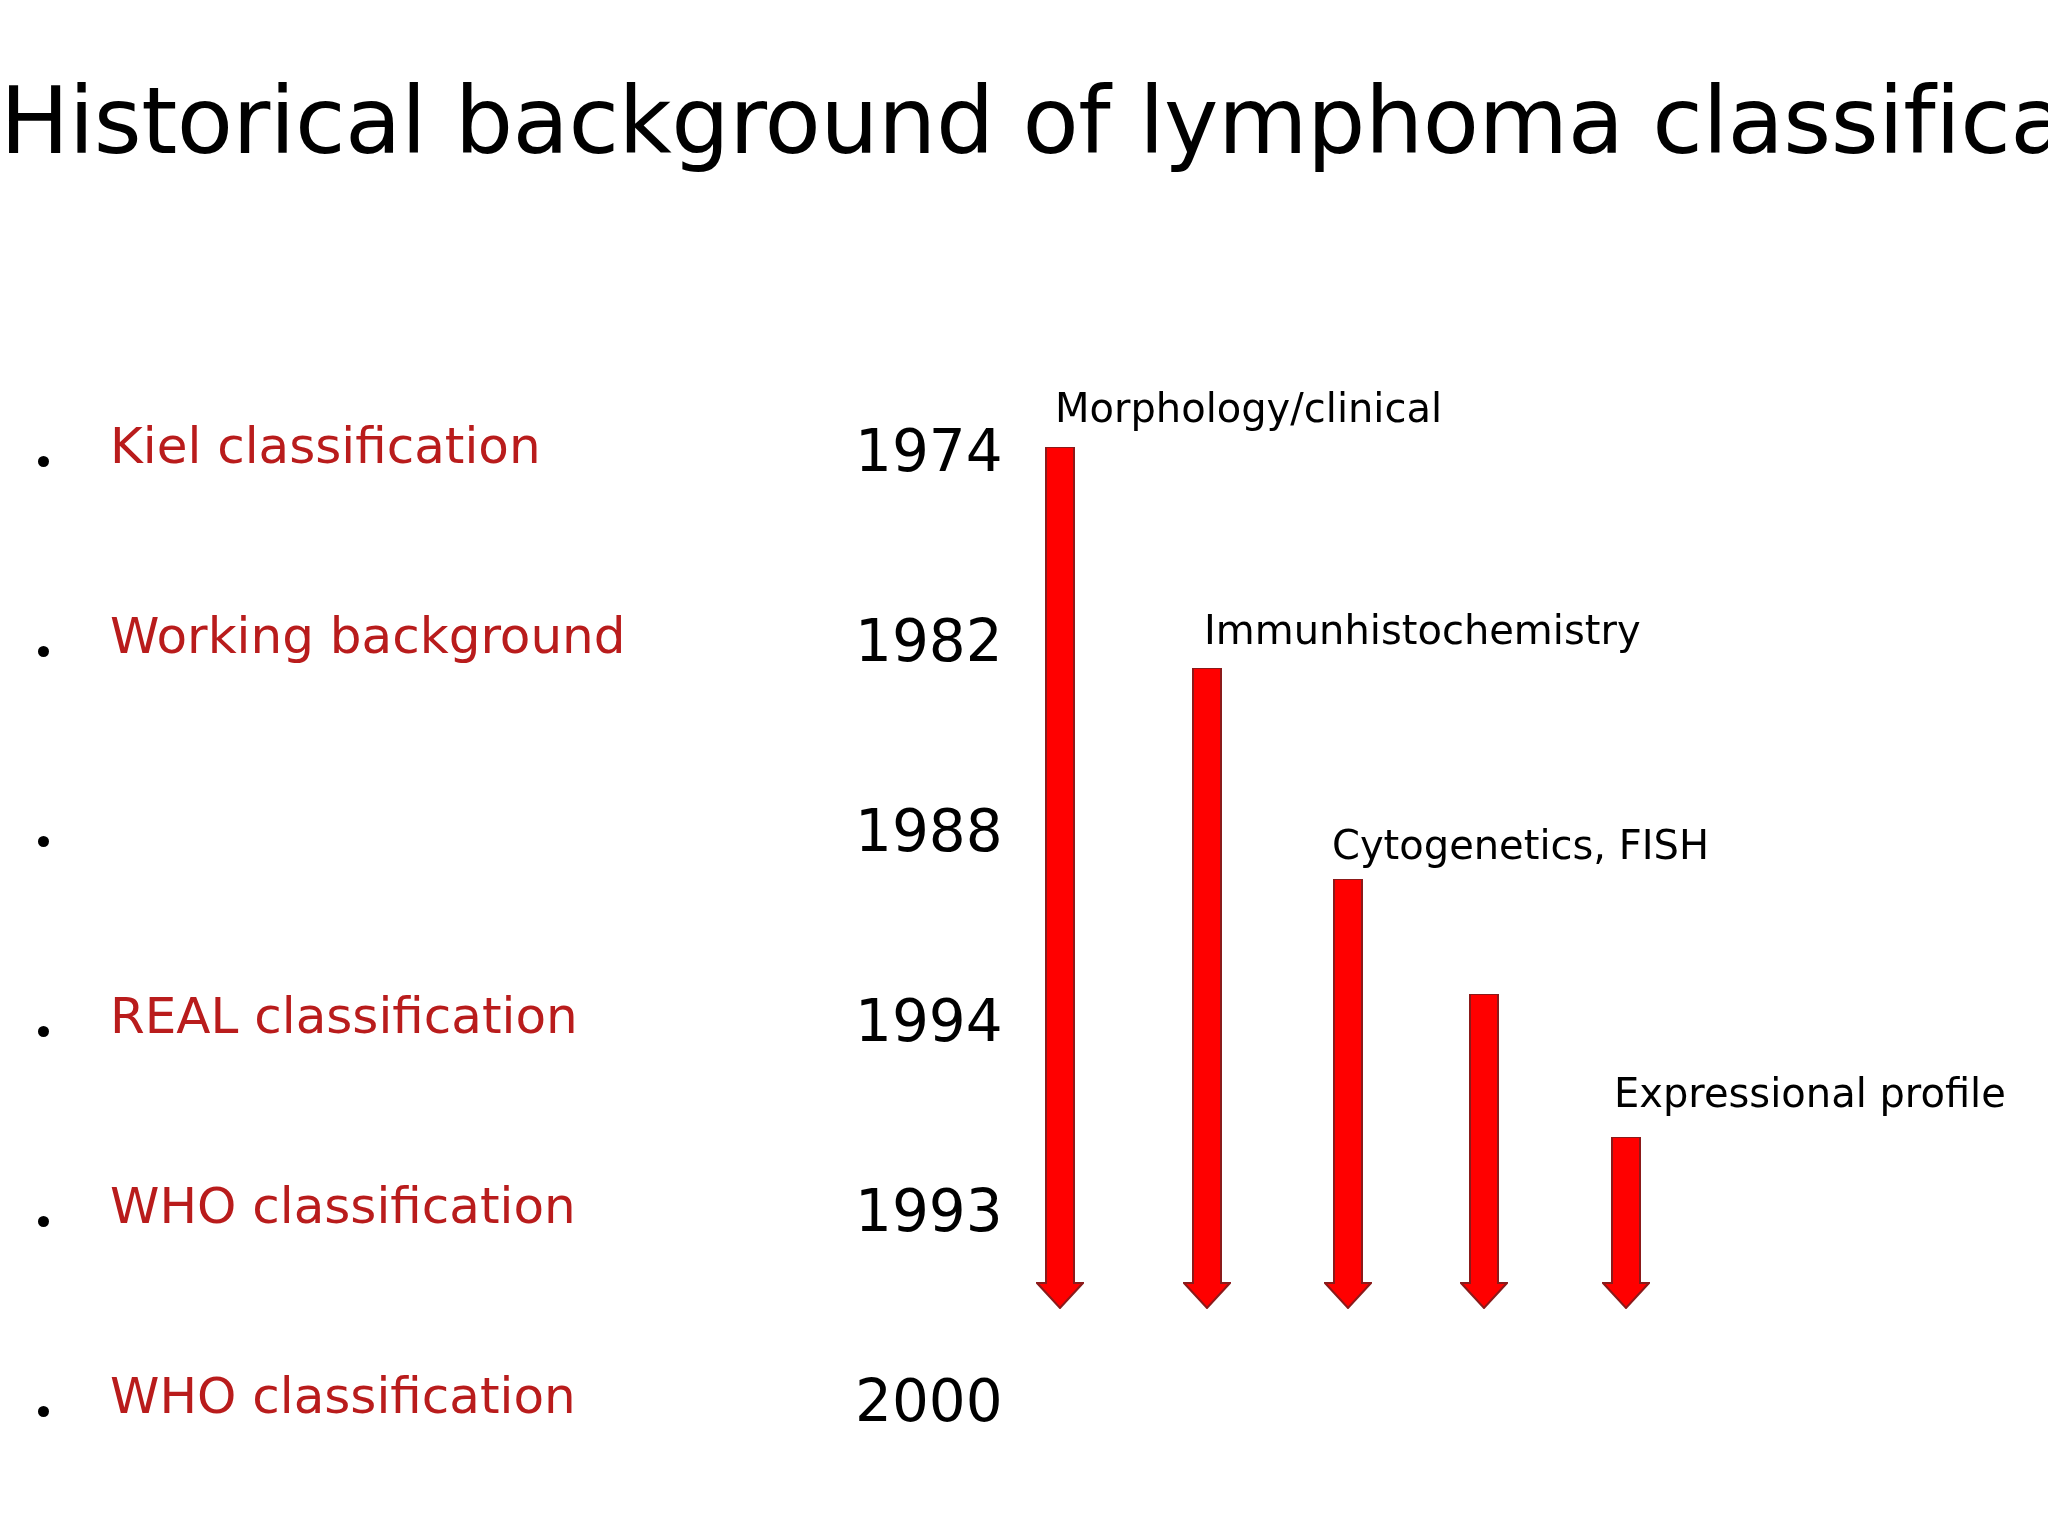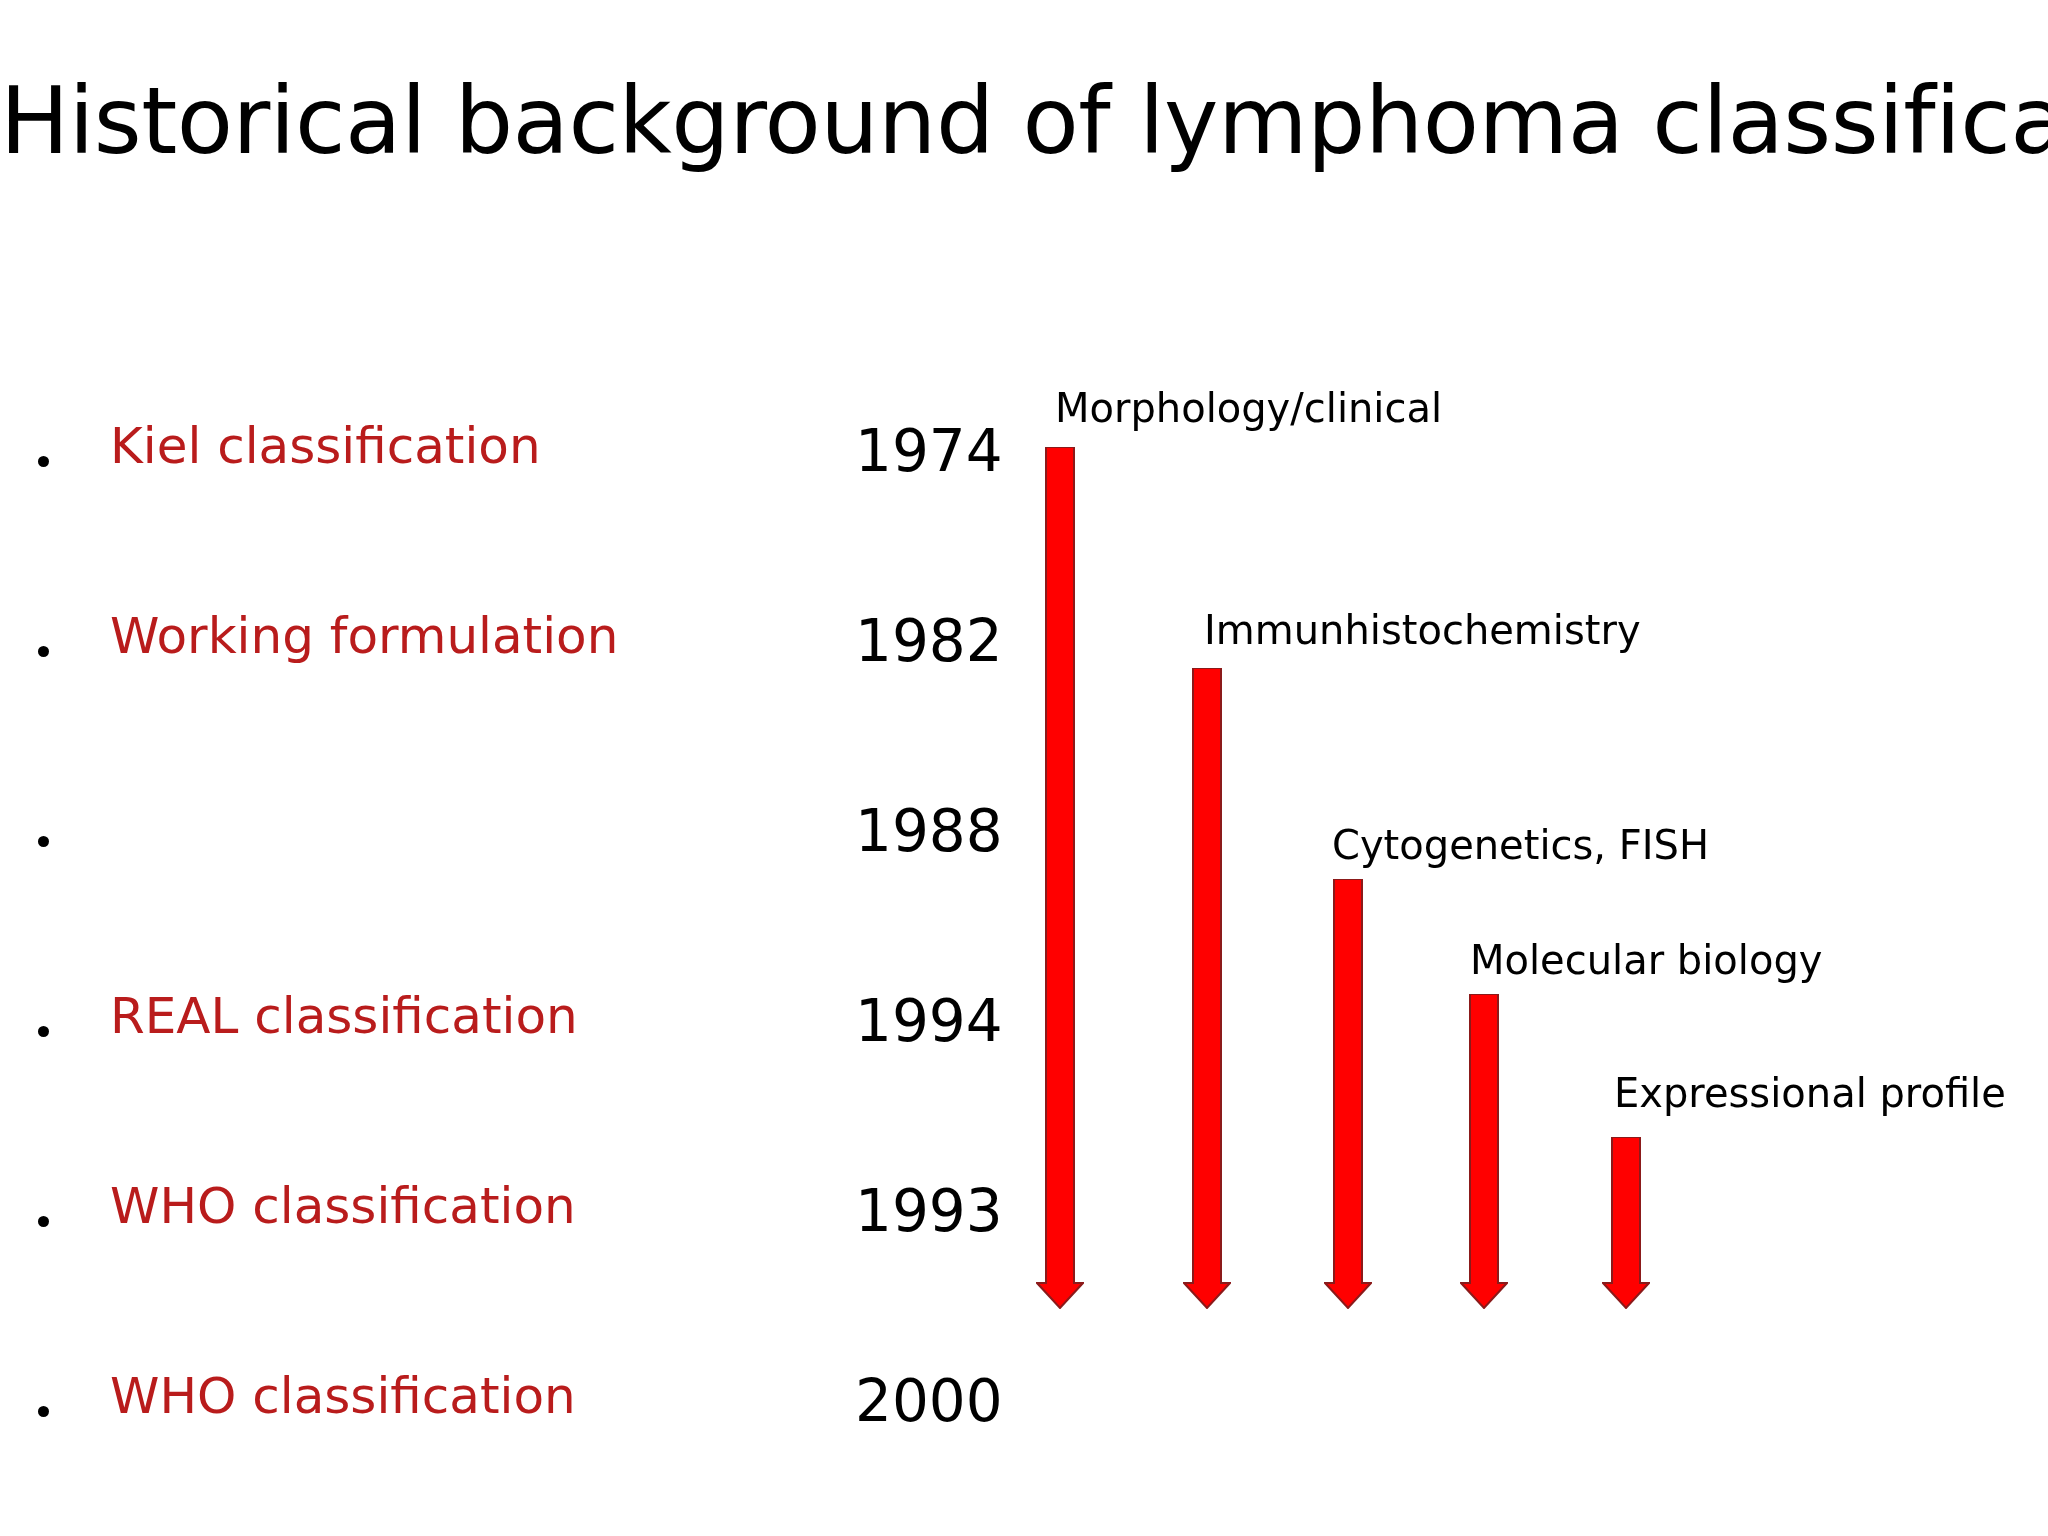--- a/index.html
+++ b/index.html
@@ -109,21 +109,21 @@
   <div id="timeline-list">
 
     <div class="list-row">
       <span class="bullet-dot"></span>
       <span class="row-label">Kiel classification</span>
       <span class="row-year">1974</span>
     </div>
 
     <div class="list-row">
       <span class="bullet-dot"></span>
-      <span class="row-label">Working formulation</span>
+      <span class="row-label">Working background</span>
       <span class="row-year">1982</span>
     </div>
 
     <div class="list-row">
       <span class="bullet-dot"></span>
       <span class="row-year">1988</span>
     </div>
 
     <div class="list-row">
       <span class="bullet-dot"></span>
@@ -161,21 +161,20 @@
       </svg>
     </div>
 
     <div class="arrow-label" style="left:1332px; top:823px;">Cytogenetics, FISH</div>
     <div class="arrow-group" style="left:1324px; top:879px;">
       <svg class="arrow-svg" width="48" height="430" viewBox="0 0 48 430">
         <polygon points="10,0 38,0 38,404 47,404 24,429 1,404 10,404" fill="#FF0000" stroke="#8B1A1A" stroke-width="2"></polygon>
       </svg>
     </div>
 
-    <div class="arrow-label" style="left:1470px; top:938px;">Molecular biology</div>
     <div class="arrow-group" style="left:1460px; top:994px;">
       <svg class="arrow-svg" width="48" height="315" viewBox="0 0 48 315">
         <polygon points="10,0 38,0 38,289 47,289 24,314 1,289 10,289" fill="#FF0000" stroke="#8B1A1A" stroke-width="2"></polygon>
       </svg>
     </div>
 
     <div class="arrow-label" style="left:1614px; top:1071px;">Expressional profile</div>
     <div class="arrow-group" style="left:1602px; top:1137px;">
       <svg class="arrow-svg" width="48" height="172" viewBox="0 0 48 172">
         <polygon points="10,0 38,0 38,146 47,146 24,171 1,146 10,146" fill="#FF0000" stroke="#8B1A1A" stroke-width="2"></polygon>

